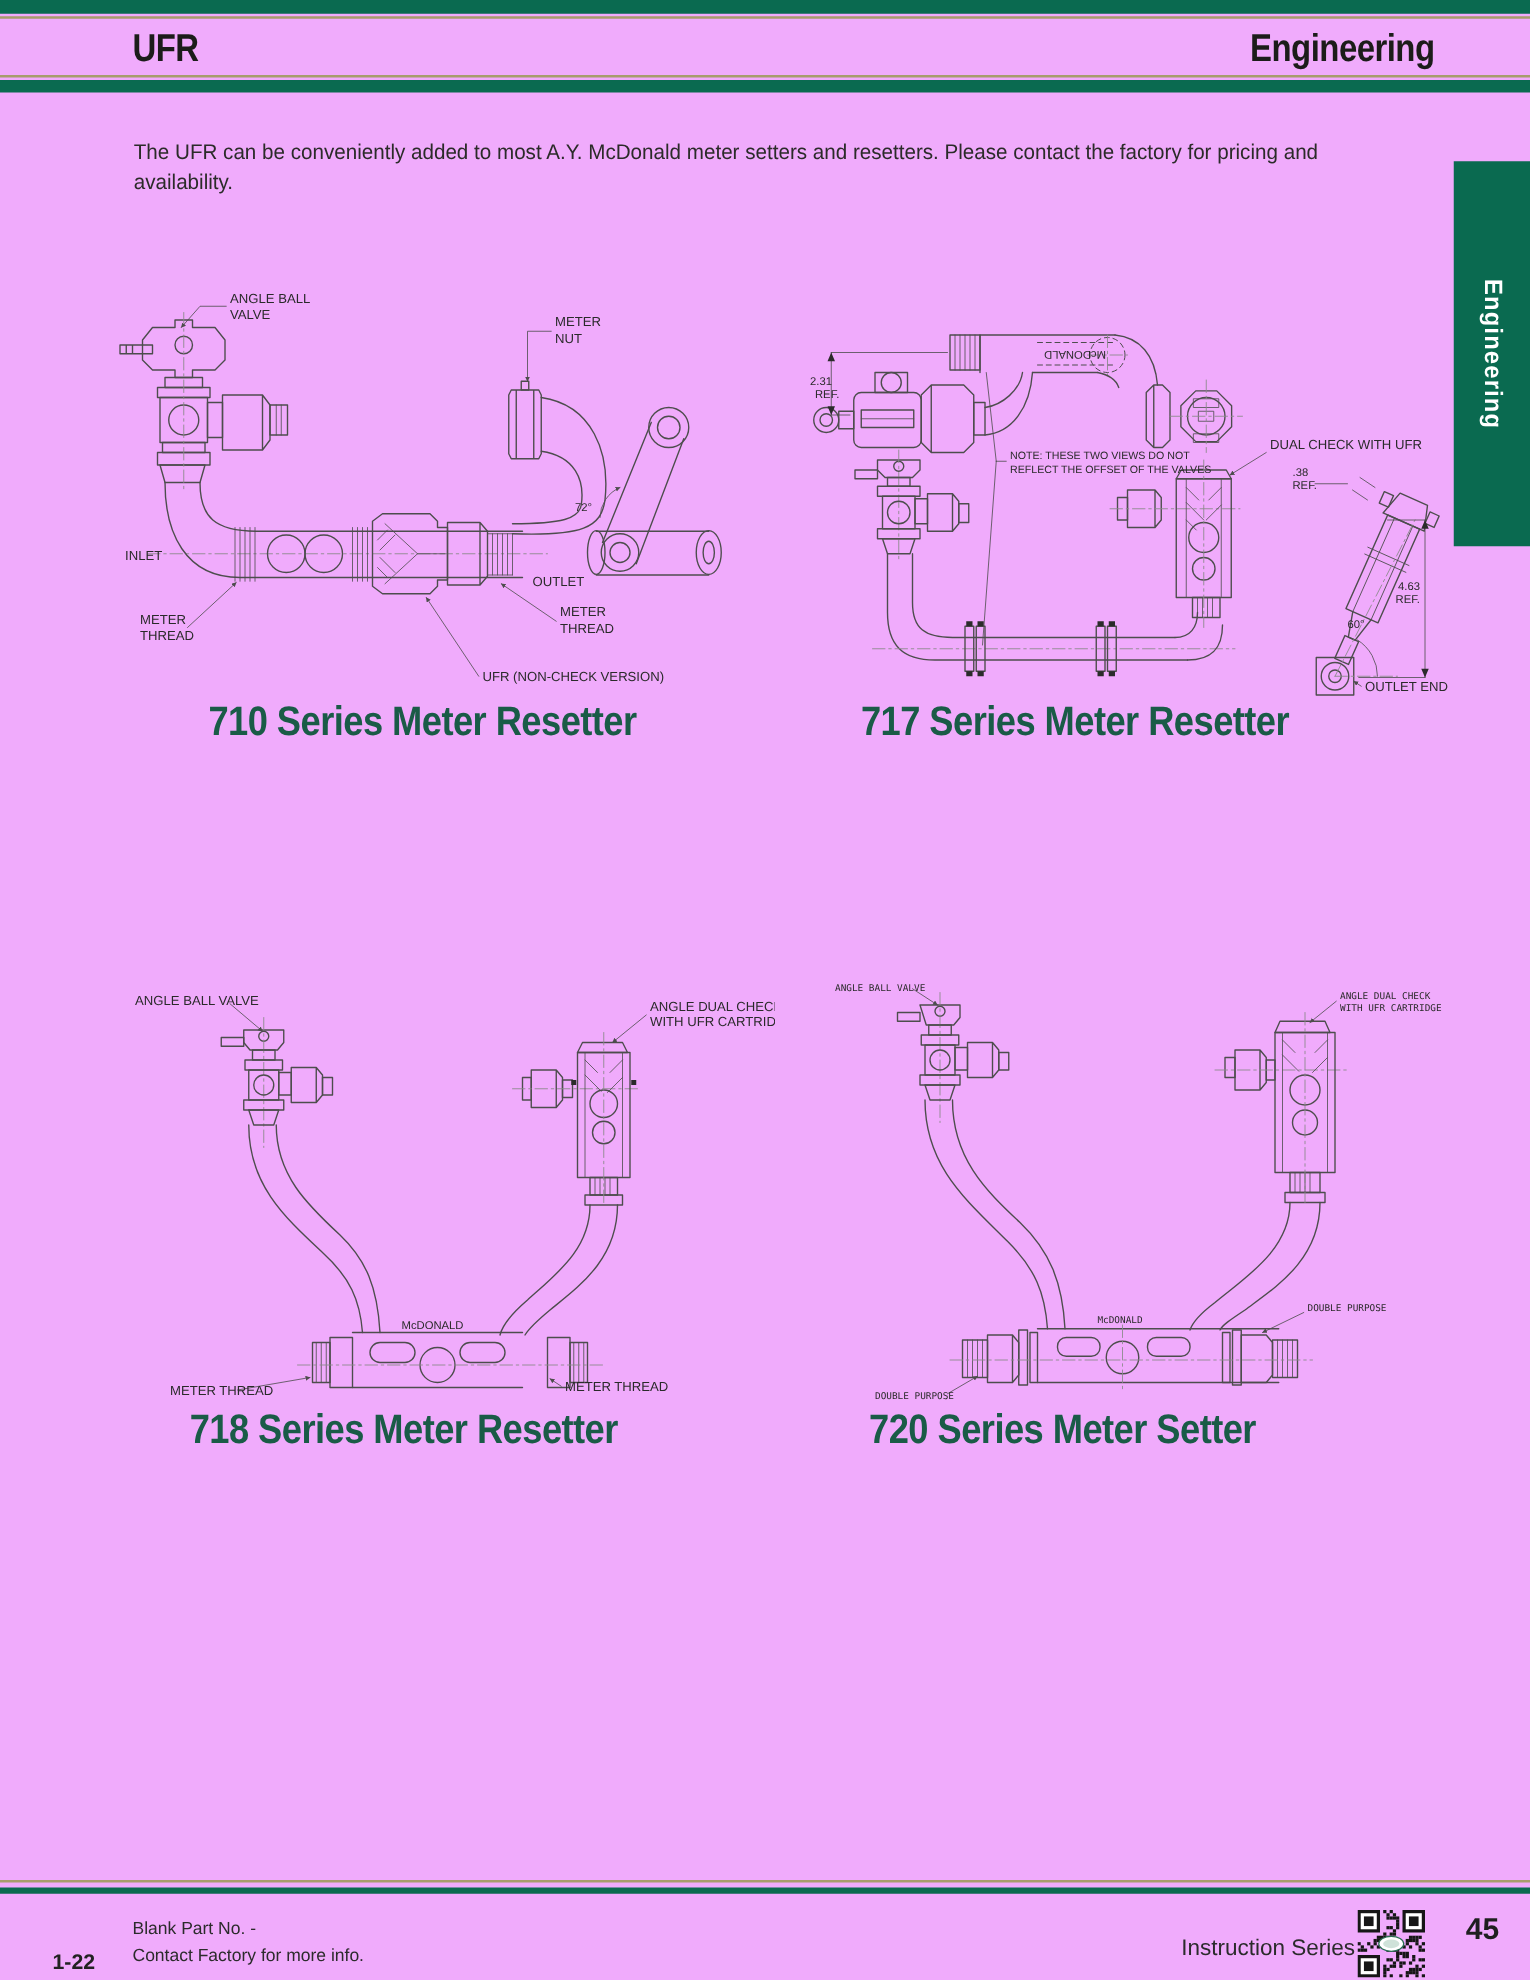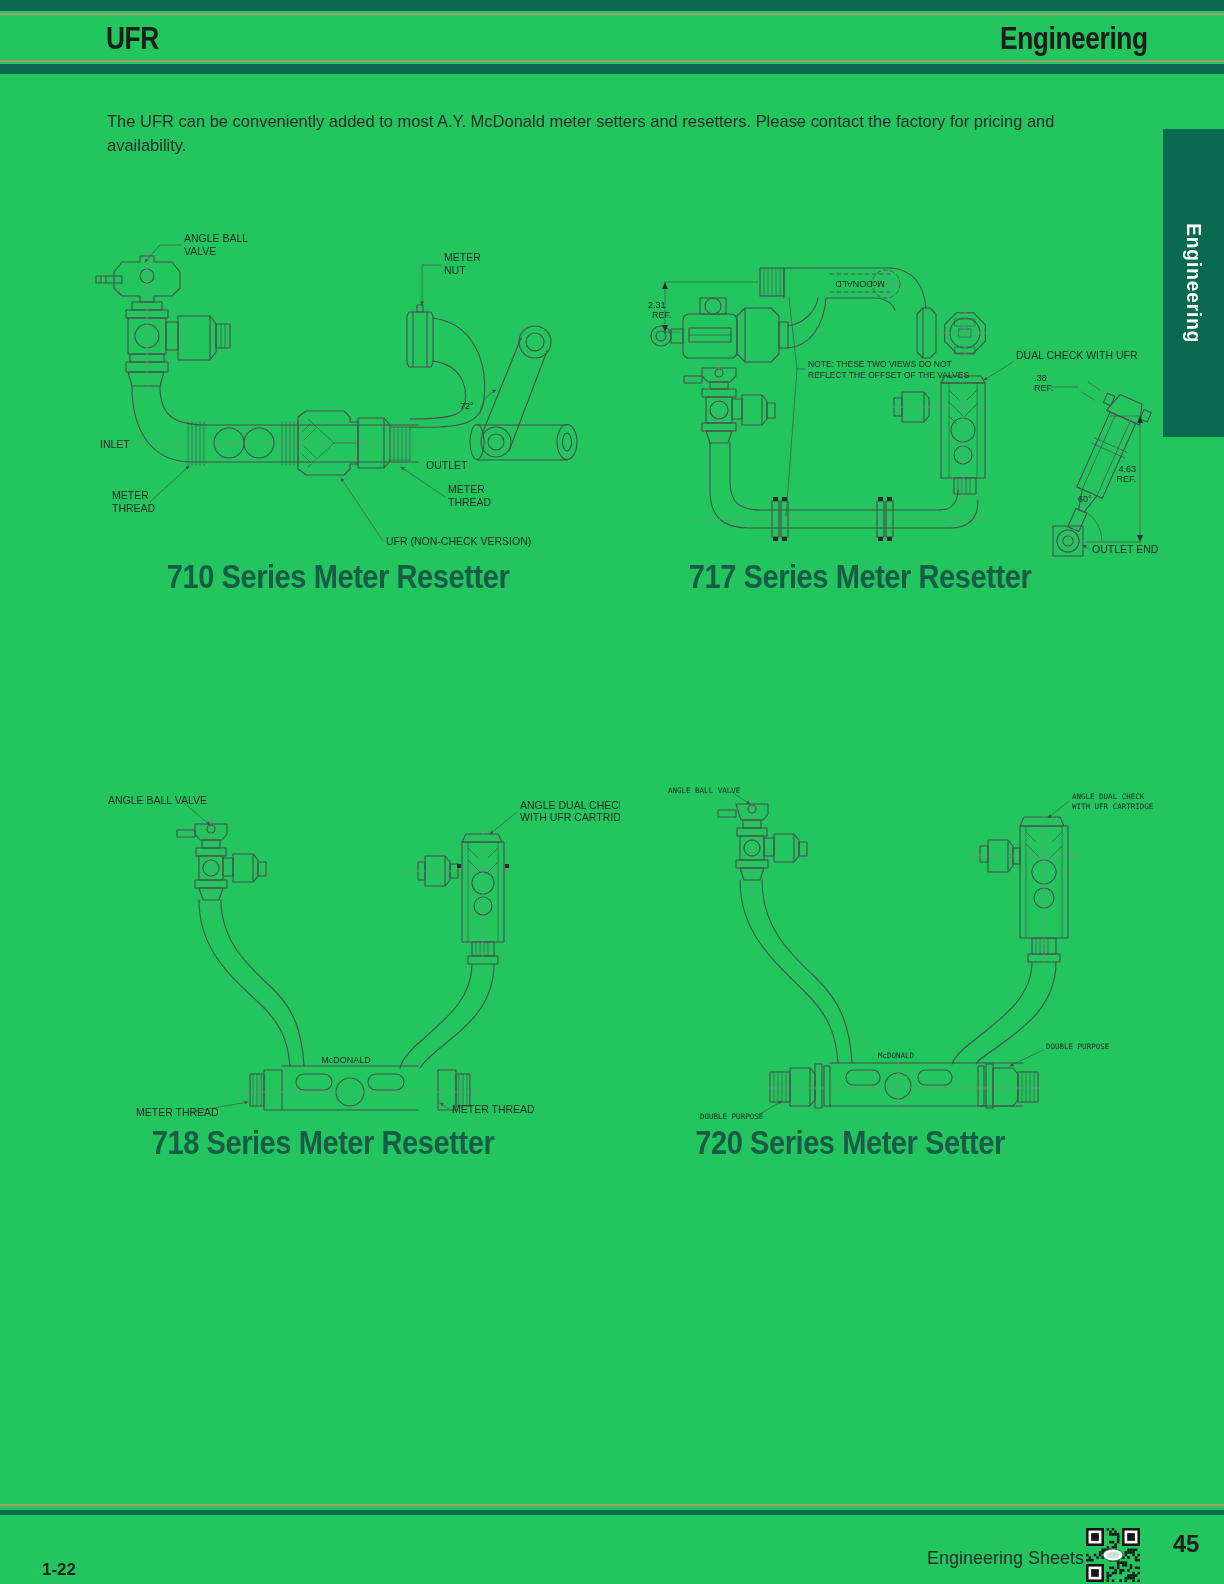--- a/index.html
+++ b/index.html
@@ -1,16 +1,16 @@
 <!DOCTYPE html>
 <html><head>
 <meta charset="utf-8">
 <style>
   html,body{margin:0;padding:0;background:#e8e8e8;}
-  .page{position:relative;width:1224px;height:1584px;background:#22c55e;margin:0 auto;
+  .page{position:relative;width:1224px;height:1584px;background:#f0abfc;margin:0 auto;
         font-family:"Liberation Sans",sans-serif;overflow:hidden;}
   .abs{position:absolute;}
   
   .bar-green{position:absolute;left:0;width:100%;background:#0a6a50;}
   .bar-tan{position:absolute;left:0;width:100%;background:#a79c6c;}
   .hdr-txt{position:absolute;top:21px;font-size:31px;font-weight:bold;color:#1c1c1a;
            letter-spacing:-.5px;transform:scaleX(.85);}
   .hdr-left{left:106px;transform-origin:left center;}
   .hdr-right{right:76px;transform-origin:right center;}
   .intro{position:absolute;left:107px;top:110px;width:985px;font-size:17px;line-height:1.42;
@@ -373,21 +373,25 @@
     <text class="lm" x="424" y="41">WITH UFR CARTRIDGE</text>
     <text class="lm" x="248" y="290" text-anchor="middle">McDONALD</text>
     <text class="lm" x="398" y="281">DOUBLE PURPOSE</text>
     <text class="lm" x="52" y="351">DOUBLE PURPOSE</text>
   </svg>
   <div class="fig-title" style="left:640px;top:1124px;width:420px">720 Series Meter Setter</div>
 
   <div class="bar-tan" style="top:1504px;height:2px"></div>
   <div class="bar-green" style="top:1510px;height:5px"></div>
   <div class="ft-edition">1-22</div>
-  <div class="ft-section">Engineering Sheets</div>
+  <div class="ft-note">
+    <div>Blank Part No. -</div>
+    <div>Contact Factory for more info.</div>
+  </div>
+  <div class="ft-section">Instruction Series</div>
   <svg class="qr" viewBox="0 0 54 54">
     <g id="qr-g">
         <rect x="0" y="25.714285714285715" width="2.5714285714285716" height="2.5714285714285716" fill="#161616"></rect>
         <rect x="0" y="30.85714285714286" width="2.5714285714285716" height="2.5714285714285716" fill="#161616"></rect>
         <rect x="2.5714285714285716" y="28.28571428571429" width="2.5714285714285716" height="2.5714285714285716" fill="#161616"></rect>
         <rect x="2.5714285714285716" y="30.85714285714286" width="2.5714285714285716" height="2.5714285714285716" fill="#161616"></rect>
         <rect x="5.142857142857143" y="30.85714285714286" width="2.5714285714285716" height="2.5714285714285716" fill="#161616"></rect>
         <rect x="7.714285714285715" y="25.714285714285715" width="2.5714285714285716" height="2.5714285714285716" fill="#161616"></rect>
         <rect x="10.285714285714286" y="28.28571428571429" width="2.5714285714285716" height="2.5714285714285716" fill="#161616"></rect>
         <rect x="12.857142857142858" y="23.142857142857146" width="2.5714285714285716" height="2.5714285714285716" fill="#161616"></rect>

